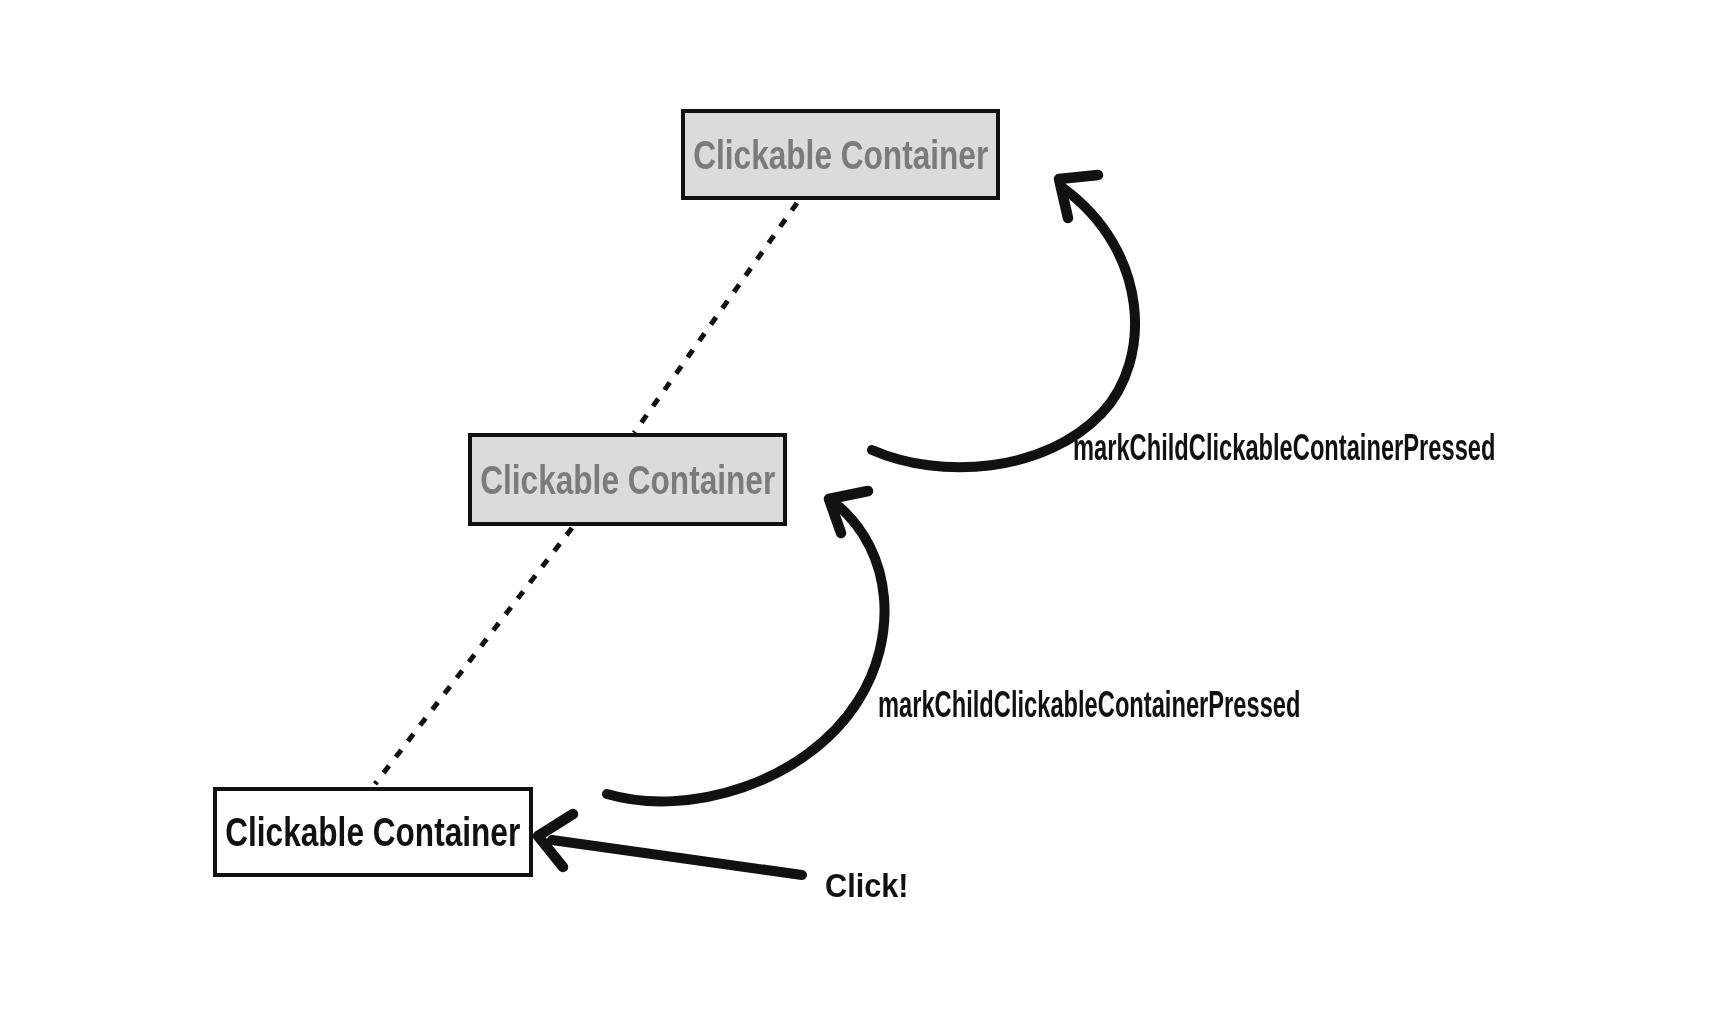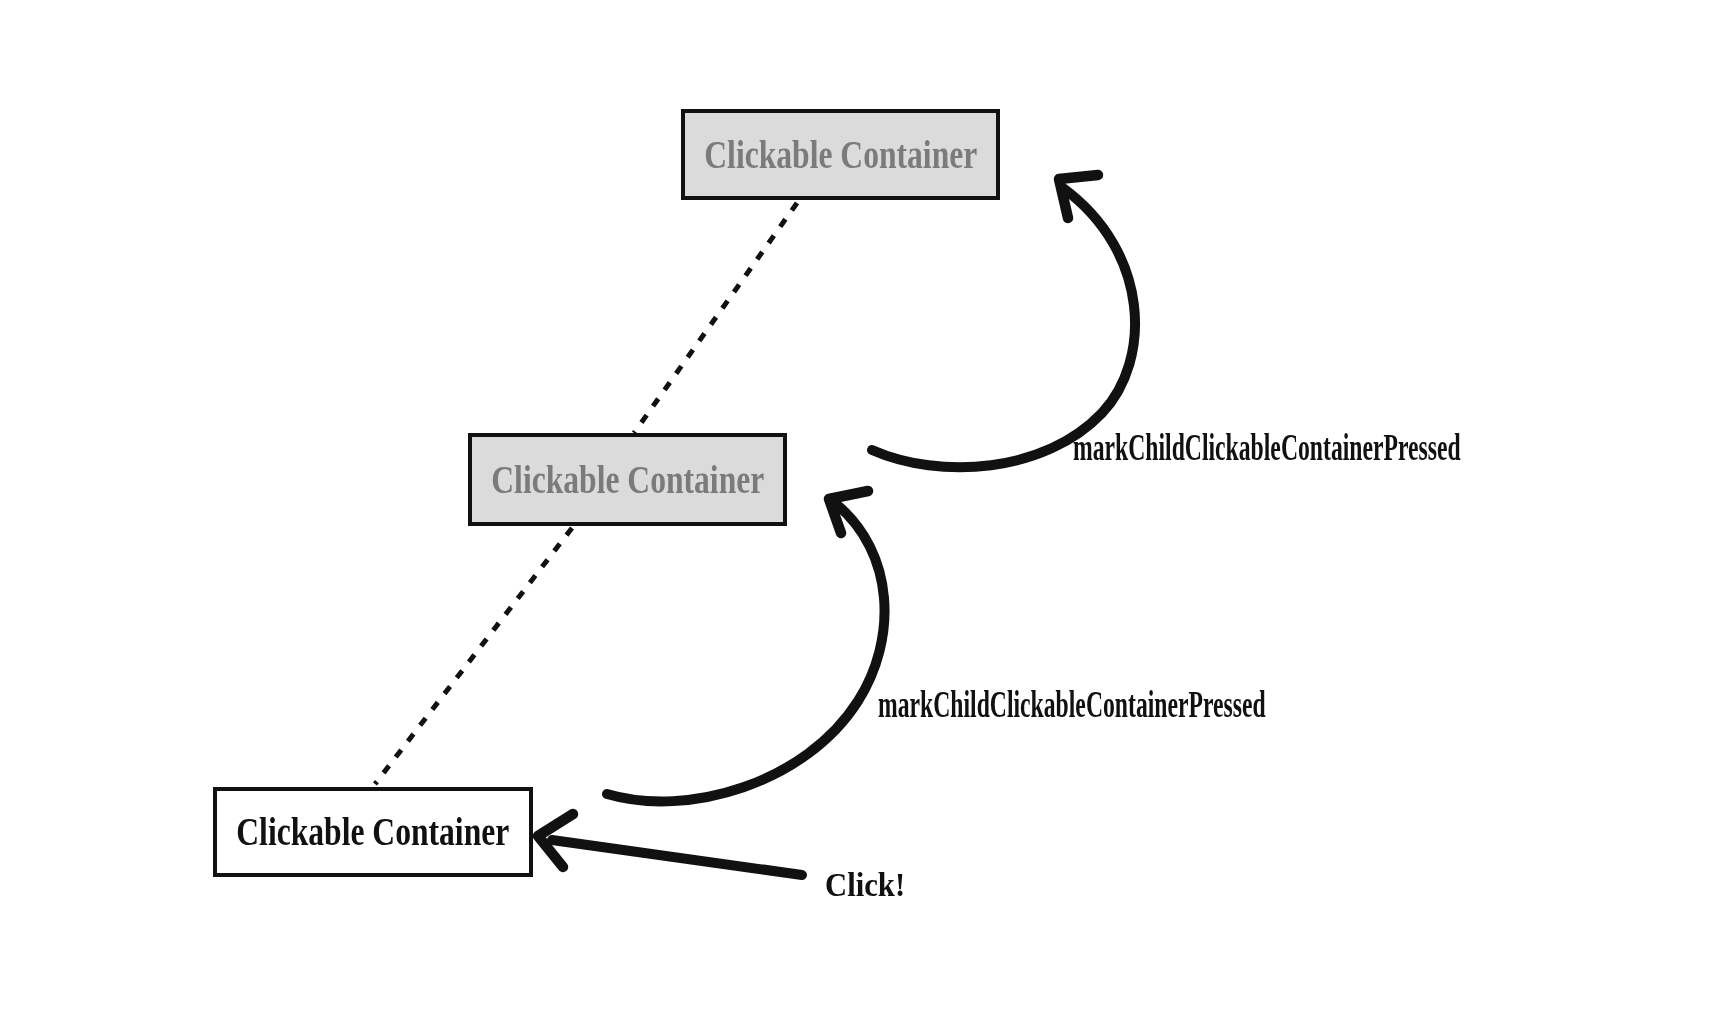--- a/index.html
+++ b/index.html
@@ -6,21 +6,21 @@
     margin: 0;
     padding: 0;
     background: #ffffff;
   }
   .canvas {
     position: relative;
     width: 1719px;
     height: 1024px;
     background: var(--bg, #ffffff);
     overflow: hidden;
-    font-family: Liberation Serif, serif;
+    font-family: Liberation Sans, sans-serif;
   }
   .strokes {
     position: absolute;
     left: 0;
     top: 0;
     width: 1719px;
     height: 1024px;
   }
   .dash {
     fill: none;

